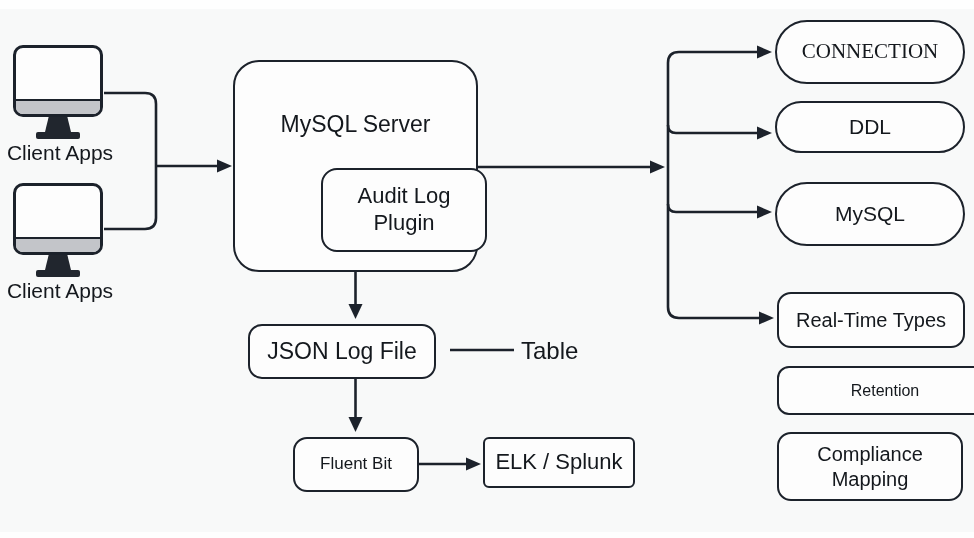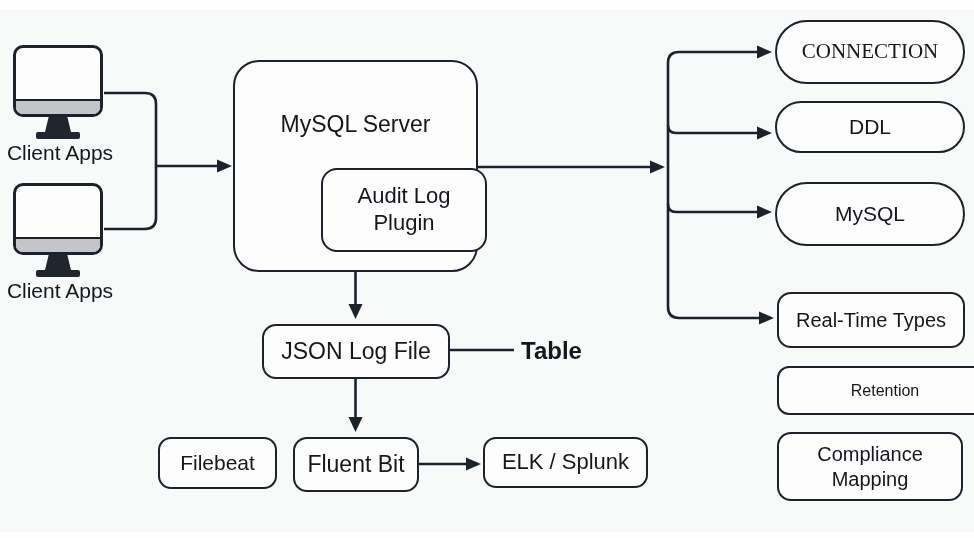--- a/index.html
+++ b/index.html
@@ -147,28 +147,27 @@
     <div class="mon-neck"></div>
     <div class="mon-base"></div>
   </div>
   <div class="free-label" style="left:0px; top:279px; width:120px; text-align:center; font-size:21px;">Client Apps</div>
 
   <div class="node" style="left:233px; top:60px; width:245px; height:212px; border-radius:26px;">
     <div class="free-label" style="left:0; top:48px; width:100%; text-align:center; font-size:23px;">MySQL Server</div>
     <div class="node" style="left:39px; top:106px; width:166px; height:84px; border-radius:16px; font-size:22px; padding:12px 20px;margin-left:47px;">Audit Log Plugin</div>
   </div>
 
-  <div class="free-label" style="left:521px; top:337px; font-size:24px; font-weight:700;">Table</div>
+  <div class="free-label" style="left:521px; top:337px; font-size:24px; font-weight:400;">Table</div>
 
   <div class="node pill" style="left:775px; top:20px; width:190px; height:64px;font-family:Liberation Serif, serif;">CONNECTION</div>
   <div class="node pill" style="left:775px; top:101px; width:190px; height:52px;">DDL</div>
   <div class="node pill" style="left:775px; top:182px; width:190px; height:64px;">MySQL</div>
 
   <div class="node" style="left:777px; top:292px; width:188px; height:56px; border-radius:14px; font-size:20px;">Real-Time Types</div>
   <div class="node" style="left:777px; top:366px; width:216px; height:49px; border-radius:12px; font-size:16px;">Retention</div>
   <div class="node" style="left:777px; top:432px; width:186px; height:69px; border-radius:14px; font-size:20px; padding:0 40px;">Compliance Mapping</div>
 
-  <div class="node" style="left:262px; top:324px; width:188px; height:55px; border-radius:14px; font-size:23px;">JSON Log File</div>
-  <div class="node" style="left:158px; top:437px; width:119px; height:52px; border-radius:13px; font-size:21px;">Filebeat</div>
-  <div class="node" style="left:293px; top:437px; width:126px; height:55px; border-radius:14px; font-size:23px;">Fluent Bit</div>
-  <div class="node" style="left:483px; top:437px; width:165px; height:51px; border-radius:13px; font-size:22px;">ELK / Splunk</div>
+  <div class="node" style="left:248px; top:324px; width:188px; height:55px; border-radius:14px; font-size:23px;">JSON Log File</div>
+  <div class="node" style="left:293px; top:437px; width:126px; height:55px; border-radius:14px; font-size:17px;">Fluent Bit</div>
+  <div class="node" style="left:483px; top:437px; width:152px; height:51px; border-radius:6px; font-size:22px;">ELK / Splunk</div>
 
 </div>
 
 </body></html>

